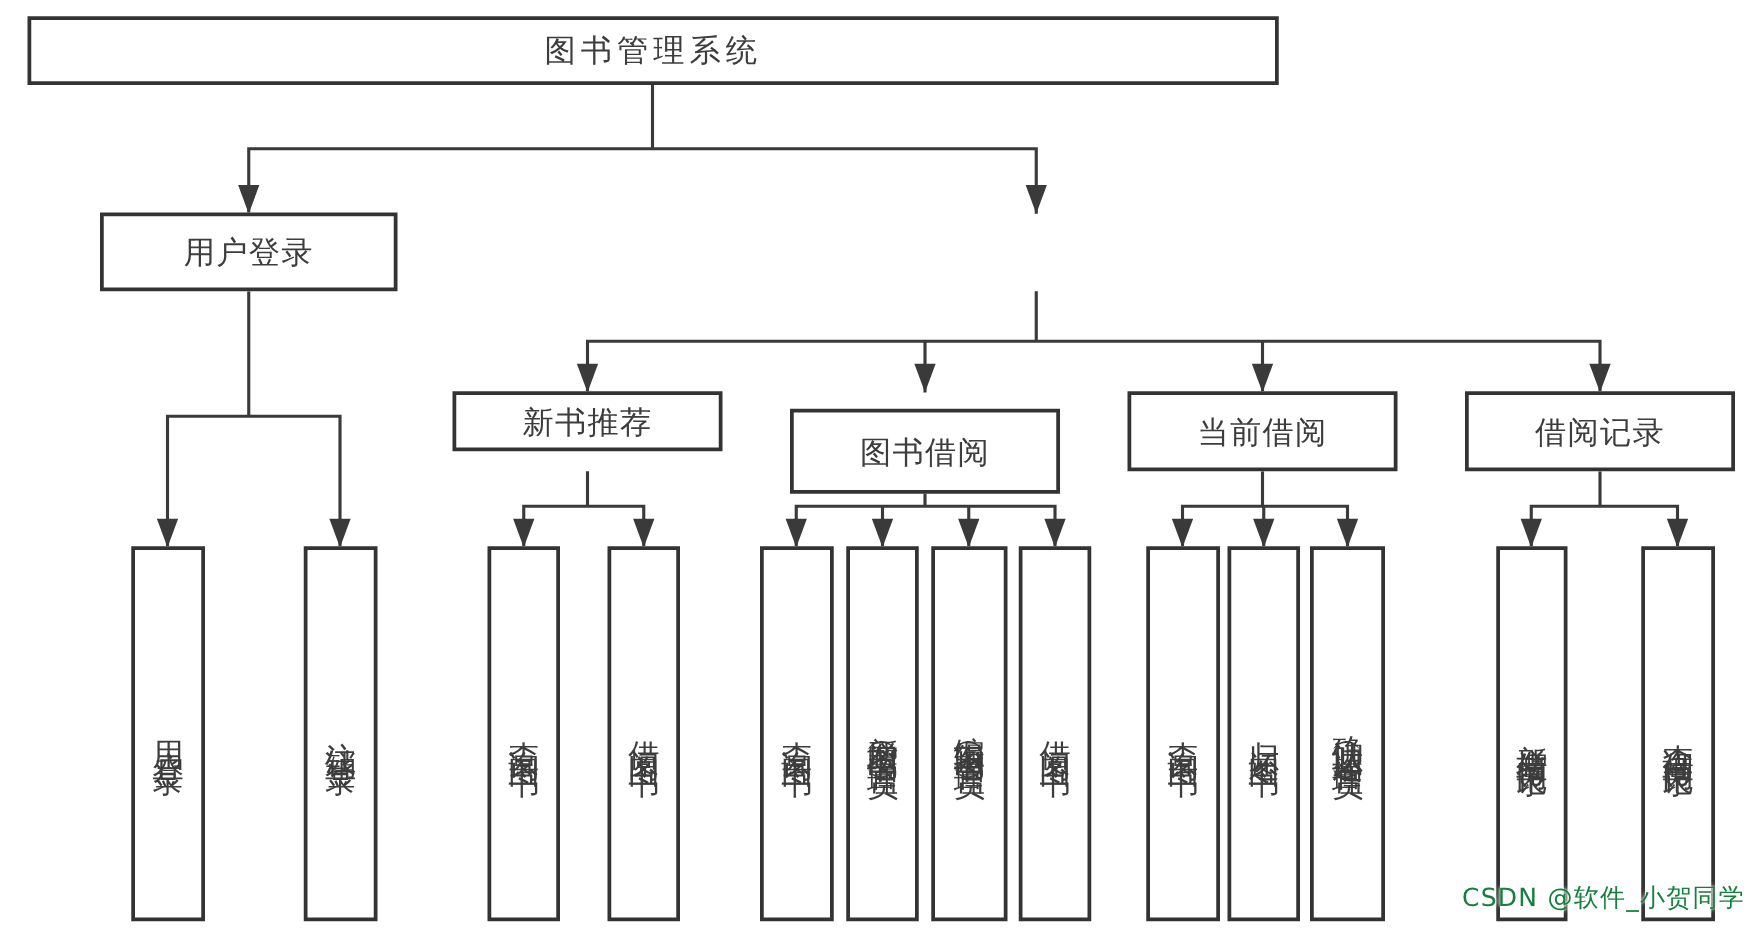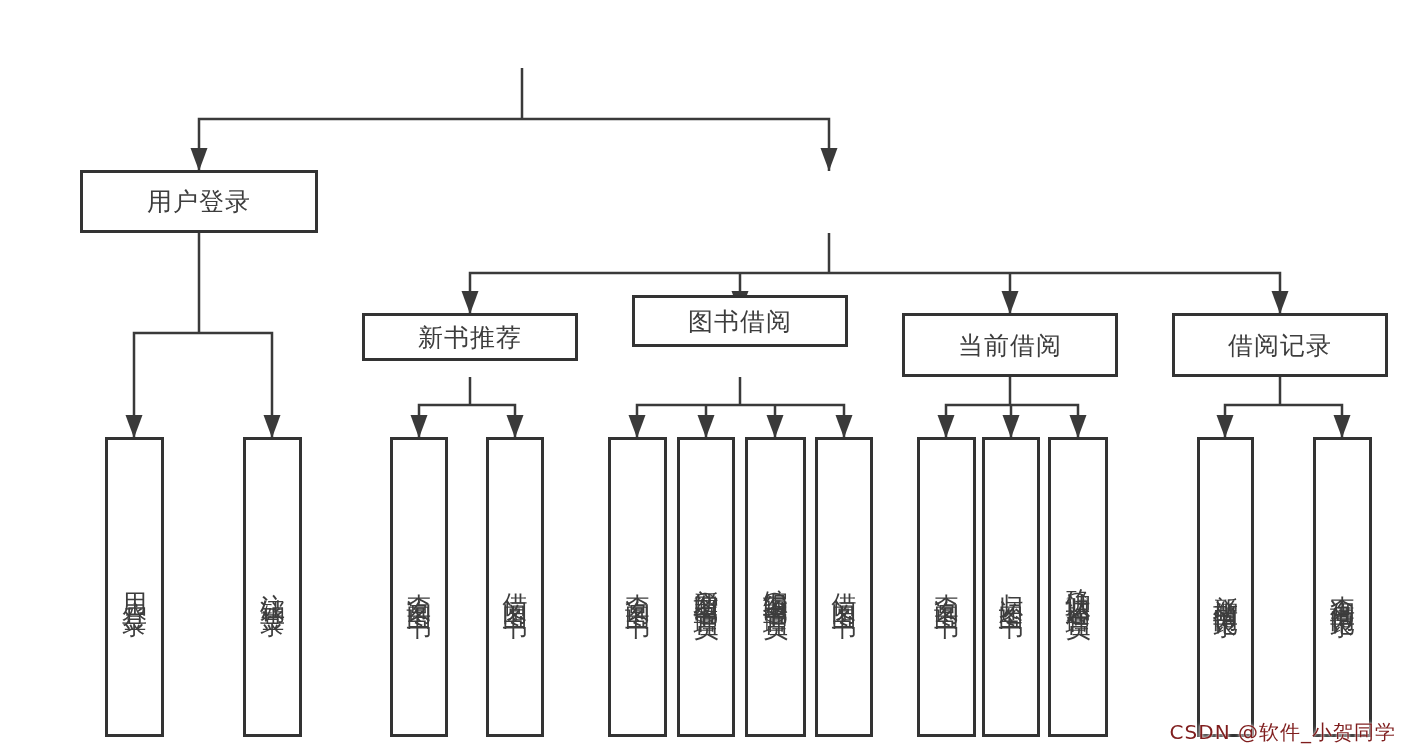--- a/index.html
+++ b/index.html
@@ -36,25 +36,25 @@
     text-orientation: mixed;
     font-size: 25px;
     letter-spacing: 7px;
     line-height: 1;
     white-space: nowrap;
   }
   .leaf--long .vtext { letter-spacing: 4px; }
   #watermark {
     position: absolute;
     right: 9px;
-    bottom: 1px;
+    bottom: 15px;
     z-index: 4;
     font-size: 20px;
     letter-spacing: 1px;
-    color: #7f1d1d;
+    color: #15803d;
     text-shadow: 0 0 2px #ffffff, 0 0 4px #ffffff;
   }
 </style>
 </head>
 <body>
 
 <div id="canvas">
 
   <svg id="connectors" viewBox="0 0 1405 747" xmlns="http://www.w3.org/2000/svg" aria-hidden="true">
     <defs>
@@ -95,25 +95,26 @@
     <use href="#ah" x="706" y="438"></use>
     <use href="#ah" x="775" y="438"></use>
     <use href="#ah" x="844" y="438"></use>
     <use href="#ah" x="946" y="438"></use>
     <use href="#ah" x="1011" y="438"></use>
     <use href="#ah" x="1078" y="438"></use>
     <use href="#ah" x="1225" y="438"></use>
     <use href="#ah" x="1342" y="438"></use>
   </svg>
 
+  <div class="node hnode root-node" style="left:22px; top:13px; width:1001px; height:55px;">图书管理系统</div>
 
   <div class="node hnode" style="left:80px; top:170px; width:238px; height:63px;">用户登录</div>
 
   <div class="node hnode" style="left:362px; top:313px; width:216px; height:48px;">新书推荐</div>
-  <div class="node hnode" style="left:632px; top:295px; width:216px; height:52px;">图书借阅</div>
+  <div class="node hnode" style="left:632px; top:327px; width:216px; height:68px;">图书借阅</div>
   <div class="node hnode" style="left:1172px; top:313px; width:216px; height:64px;">借阅记录</div>
   <div class="node hnode" style="left:902px; top:313px; width:216px; height:64px;">当前借阅</div>
 
   <div class="node leaf" style="left:105px; top:437px; width:59px; height:300px;">
     <span class="vtext">用户登录</span>
   </div>
   <div class="node leaf" style="left:243px; top:437px; width:59px; height:300px;">
     <span class="vtext">注销登录</span>
   </div>
 

